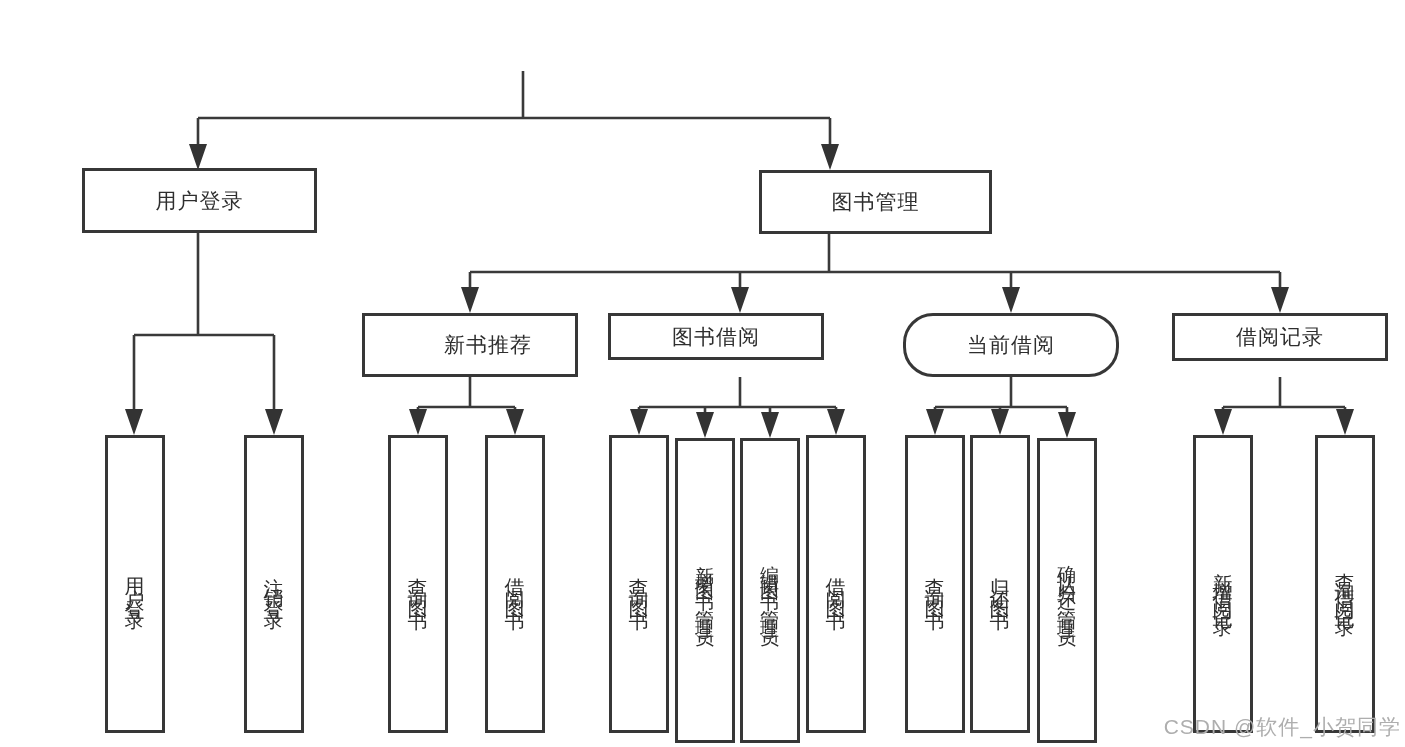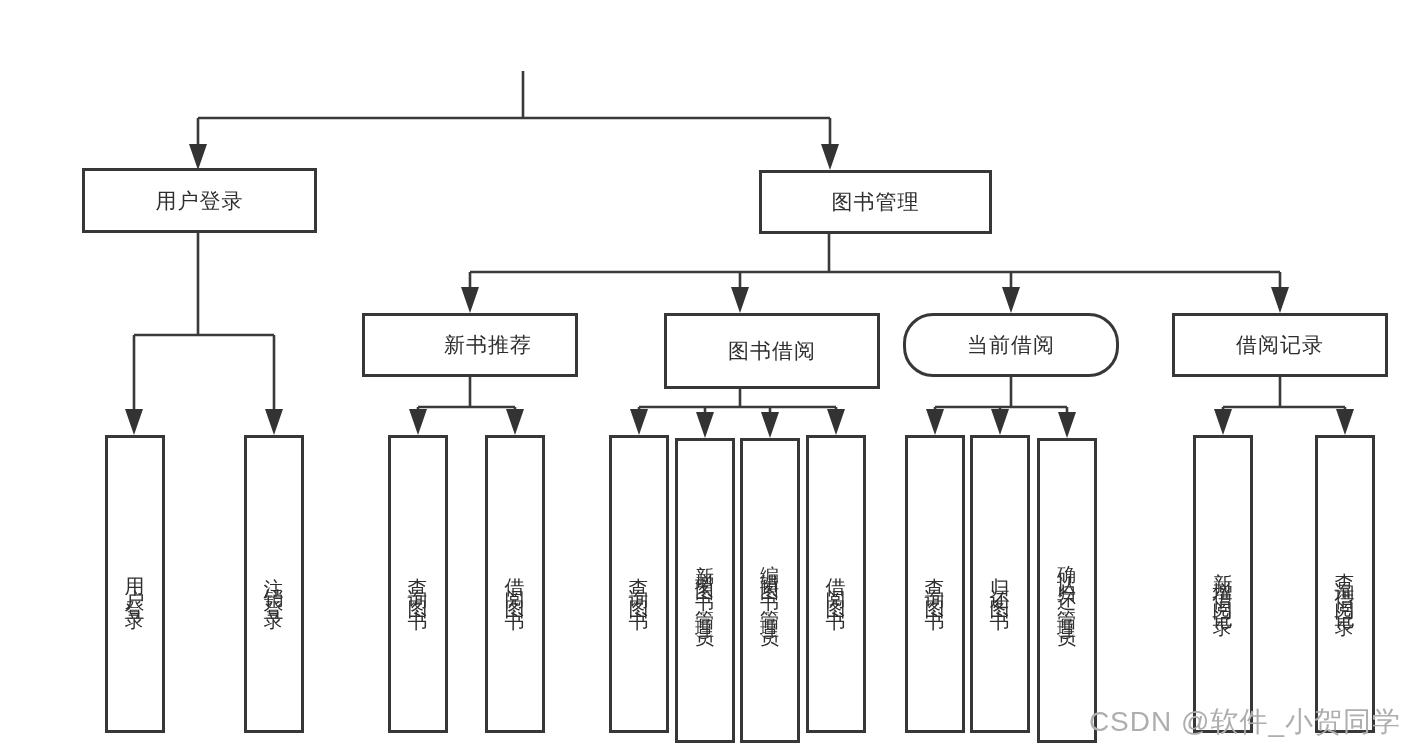--- a/index.html
+++ b/index.html
@@ -31,21 +31,21 @@
     writing-mode: vertical-rl;
     font-size: 20px;
     letter-spacing: 11px;
     line-height: 1;
   }
   .v9 { letter-spacing: 9px; font-size: 19px; }
   .watermark {
     position: absolute;
     right: 4px;
     bottom: 6px;
-    font-size: 28px;
+    font-size: 21px;
     color: #aeaeae;
     letter-spacing: 1px;
     white-space: nowrap;
   }
 </style>
 </head>
 <body>
 
 <div class="canvas">
 
@@ -67,23 +67,23 @@
          M926 409 L944 409 L935 435 Z  M991 409 L1009 409 L1000 435 Z
          M1058 412 L1076 412 L1067 438 Z
          M1214 409 L1232 409 L1223 435 Z  M1336 409 L1354 409 L1345 435 Z"></path>
   </svg>
 
 
   <div class="box h" style="left:82px; top:168px; width:235px; height:65px;">用户登录</div>
   <div class="box h" style="left:712px; top:170px; width:233px; height:64px;margin-left:47px;">图书管理</div>
 
   <div class="box h" style="left:362px; top:313px; width:216px; height:64px;padding-left:36px;">新书推荐</div>
-  <div class="box h" style="left:664px; top:313px; width:216px; height:76px;">图书借阅</div>
+  <div class="box h" style="left:608px; top:313px; width:216px; height:47px;">图书借阅</div>
   <div class="box h" style="left:903px; top:313px; width:216px; height:64px;border-radius:30px;">当前借阅</div>
-  <div class="box h" style="left:1172px; top:313px; width:216px; height:64px;">借阅记录</div>
+  <div class="box h" style="left:1172px; top:313px; width:216px; height:48px;">借阅记录</div>
 
   <div class="box v" style="left:105px; top:435px; width:60px; height:298px;">用户登录</div>
   <div class="box v" style="left:244px; top:435px; width:60px; height:298px;">注销登录</div>
 
   <div class="box v" style="left:388px; top:435px; width:60px; height:298px;">查询图书</div>
   <div class="box v" style="left:485px; top:435px; width:60px; height:298px;">借阅图书</div>
 
   <div class="box v" style="left:609px; top:435px; width:60px; height:298px;">查询图书</div>
   <div class="box v v9" style="left:675px; top:438px; width:60px; height:305px;">新增图书（管理员）</div>
   <div class="box v v9" style="left:740px; top:438px; width:60px; height:305px;">编辑图书（管理员）</div>

